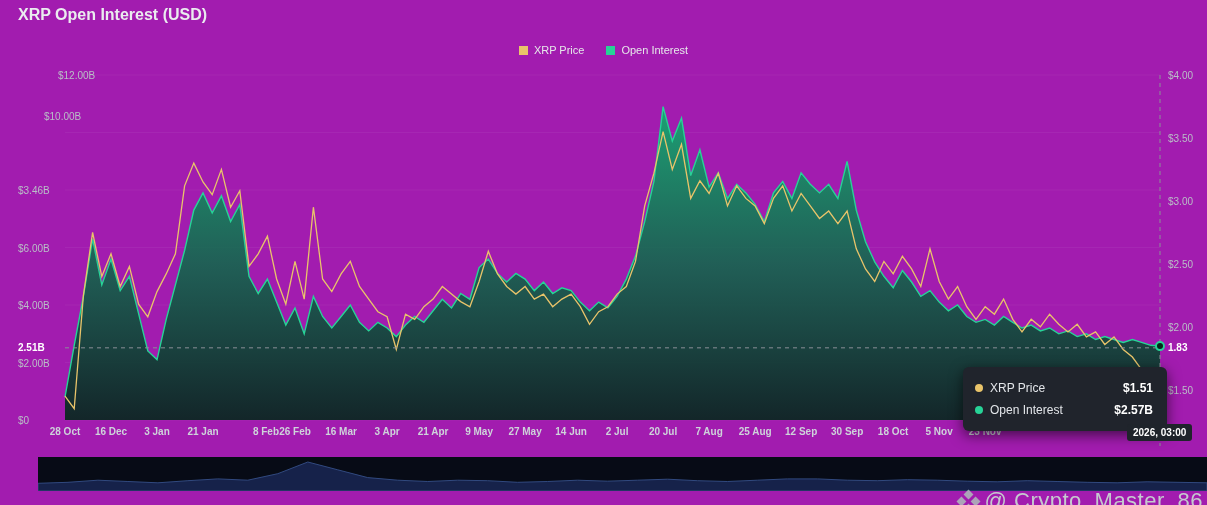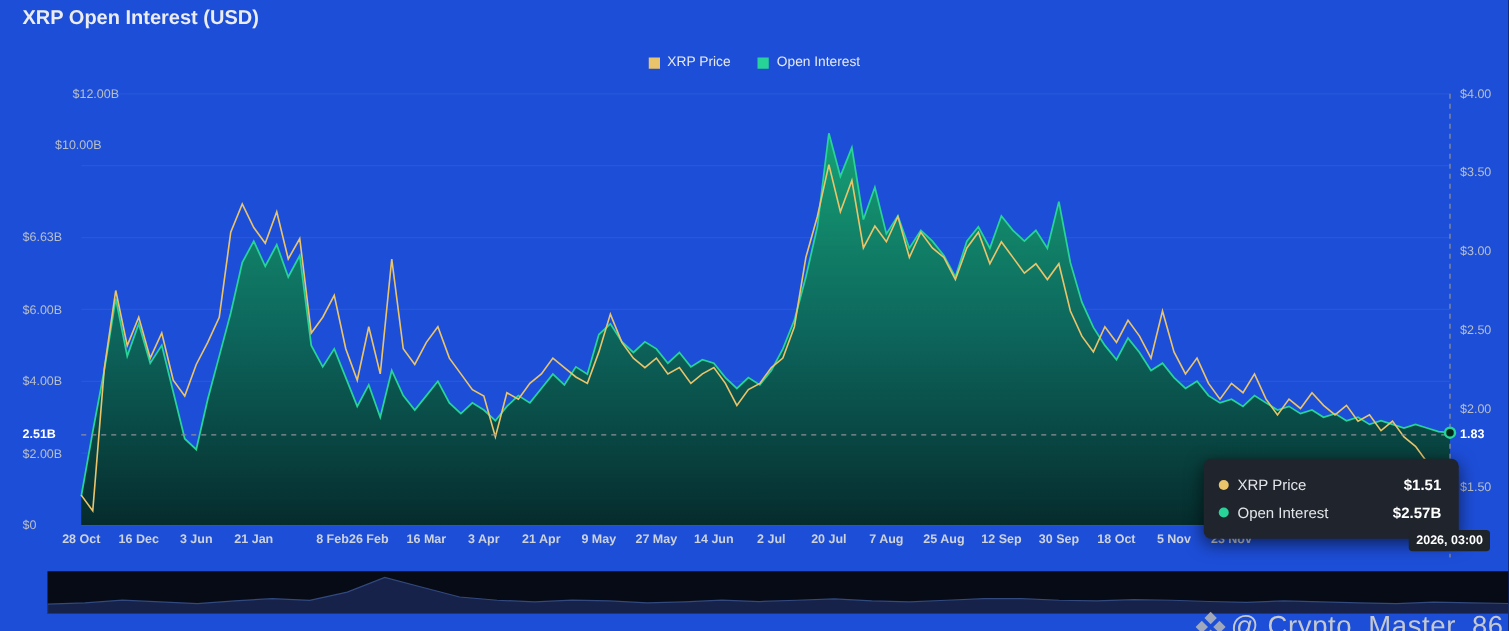--- a/index.html
+++ b/index.html
@@ -1,16 +1,16 @@
 <!DOCTYPE html>
 <html><head>
 <meta charset="utf-8">
 <style>
   html,body{margin:0;padding:0;background:#000;}
-  .app{position:relative;width:1207px;height:505px;background:#1d4ed8;overflow:hidden;
+  .app{position:relative;width:1207px;height:505px;background:#a21caf;overflow:hidden;
        font-family:"Liberation Sans",sans-serif;-webkit-font-smoothing:antialiased;}
   .page-title{position:absolute;left:18px;top:6px;font-size:16px;font-weight:700;color:#eaecef;z-index:3;}
   .legend{position:absolute;left:0;top:44px;width:100%;display:flex;justify-content:center;gap:22px;z-index:3;}
   .legend-item{display:flex;align-items:center;gap:6px;font-size:11px;color:#e6e8ea;cursor:pointer;}
   .swatch{width:9px;height:9px;display:inline-block;}
   .swatch.yellow{background:#e9c46a;}
   .swatch.green{background:#27d397;}
   #labels{position:absolute;inset:0;z-index:2;pointer-events:none;}
   .axlab{position:absolute;font-size:10px;color:#b9bfc7;white-space:nowrap;line-height:11px;}
   .axlab.xtick{color:#ced3da;font-weight:600;}
@@ -72,35 +72,35 @@
       <path d="M65.0,396.1 L74.2,408.7 L83.4,295.3 L92.6,232.4 L101.8,276.5 L111.0,253.8 L120.2,286.5 L129.4,266.4 L138.6,304.2 L147.8,316.8 L157.0,291.6 L166.2,273.9 L175.4,253.8 L184.6,185.8 L193.8,163.1 L203.0,182.0 L212.2,194.6 L221.4,169.4 L230.6,207.2 L239.8,190.8 L249.0,266.4 L258.2,253.8 L267.4,236.2 L276.6,279.0 L285.8,304.2 L295.0,261.4 L304.2,299.1 L313.4,207.2 L322.6,279.0 L331.8,291.6 L341.1,273.9 L350.3,261.4 L359.5,286.5 L368.7,299.1 L377.9,311.7 L387.1,316.8 L396.3,349.5 L405.5,314.2 L414.7,319.3 L423.9,306.7 L433.1,299.1 L442.3,286.5 L451.5,294.1 L460.7,301.6 L469.9,306.7 L479.1,281.5 L488.3,251.3 L497.5,273.9 L506.7,286.5 L515.9,294.1 L525.1,286.5 L534.3,299.1 L543.5,294.1 L552.7,306.7 L561.9,299.1 L571.1,294.1 L580.3,306.7 L589.5,324.3 L598.7,311.7 L607.9,306.7 L617.1,294.1 L626.3,286.5 L635.5,261.4 L644.7,205.9 L653.9,173.2 L663.1,131.7 L672.3,169.4 L681.5,144.3 L690.7,198.4 L699.9,180.8 L709.1,193.4 L718.3,173.2 L727.5,205.9 L736.7,185.8 L745.9,198.4 L755.1,205.9 L764.3,223.6 L773.5,198.4 L782.7,185.8 L791.9,211.0 L801.1,193.4 L810.3,205.9 L819.5,218.5 L828.7,211.0 L837.9,223.6 L847.1,211.0 L856.3,248.8 L865.5,268.9 L874.7,281.5 L883.9,261.4 L893.2,273.9 L902.4,256.3 L911.6,268.9 L920.8,286.5 L930.0,248.8 L939.2,281.5 L948.4,299.1 L957.6,286.5 L966.8,306.7 L976.0,319.3 L985.2,306.7 L994.4,314.2 L1003.6,299.1 L1012.8,319.3 L1022.0,331.9 L1031.2,319.3 L1040.4,326.8 L1049.6,314.2 L1058.8,324.3 L1068.0,331.9 L1077.2,324.3 L1086.4,336.9 L1095.6,331.9 L1104.8,344.5 L1114.0,336.9 L1123.2,349.5 L1132.4,357.0 L1141.6,369.6 L1150.8,382.2 L1160.0,388.5" fill="none" stroke="#e9c46a" stroke-width="1.3"></path>
       <line x1="65" x2="1160" y1="347.8375" y2="347.8375" stroke="#8a9097" stroke-width="1" stroke-dasharray="4 4"></line>
       <line x1="1160" x2="1160" y1="75" y2="446" stroke="#8a9097" stroke-width="1" stroke-dasharray="4 4"></line>
       <circle cx="1160" cy="346.1125" r="4" fill="#04271b" stroke="#27d397" stroke-width="2"></circle>
       <circle cx="1160" cy="388.521897810219" r="4" fill="#2b2413" stroke="#e9c46a" stroke-width="2"></circle>
     </svg>
 
   <div id="labels">
       <div class="axlab" style="left: 18px; top: 70px; padding-left: 40px;">$12.00B</div>
       <div class="axlab" style="left: 18px; top: 111px; margin-left: 26px;">$10.00B</div>
-      <div class="axlab" style="left: 18px; top: 185px;">$6.63B</div>
+      <div class="axlab" style="left: 18px; top: 185px;">$3.46B</div>
       <div class="axlab" style="left: 18px; top: 242.5px;">$6.00B</div>
       <div class="axlab" style="left: 18px; top: 300px;">$4.00B</div>
       <div class="axlab" style="left: 18px; top: 357.5px;">$2.00B</div>
       <div class="axlab" style="left: 18px; top: 415px;">$0</div>
       <div class="axlab" style="left: 1168px; top: 70px;">$4.00</div>
       <div class="axlab" style="left: 1168px; top: 132.956px;">$3.50</div>
       <div class="axlab" style="left: 1168px; top: 195.912px;">$3.00</div>
       <div class="axlab" style="left: 1168px; top: 258.869px;">$2.50</div>
       <div class="axlab" style="left: 1168px; top: 321.825px;">$2.00</div>
       <div class="axlab" style="left: 1168px; top: 384.781px;">$1.50</div>
       <div class="axlab" style="left: 1168px; top: 415px; padding-left: 43px;">$1.26</div>
       <div class="axlab xtick" style="left: 35px; top: 426px; width: 60px; text-align: center;">28 Oct</div>
       <div class="axlab xtick" style="left: 81.0084px; top: 426px; width: 60px; text-align: center;">16 Dec</div>
-      <div class="axlab xtick" style="left: 127.017px; top: 426px; width: 60px; text-align: center;">3 Jun</div>
+      <div class="axlab xtick" style="left: 127.017px; top: 426px; width: 60px; text-align: center;">3 Jan</div>
       <div class="axlab xtick" style="left: 173.025px; top: 426px; width: 60px; text-align: center;">21 Jan</div>
       <div class="axlab xtick" style="left: 219.034px; top: 426px; width: 60px; text-align: right;">8 Feb</div>
       <div class="axlab xtick" style="left: 265.042px; top: 426px; width: 60px; text-align: center;">26 Feb</div>
       <div class="axlab xtick" style="left: 311.05px; top: 426px; width: 60px; text-align: center;">16 Mar</div>
       <div class="axlab xtick" style="left: 357.059px; top: 426px; width: 60px; text-align: center;">3 Apr</div>
       <div class="axlab xtick" style="left: 403.067px; top: 426px; width: 60px; text-align: center;">21 Apr</div>
       <div class="axlab xtick" style="left: 449.076px; top: 426px; width: 60px; text-align: center;">9 May</div>
       <div class="axlab xtick" style="left: 495.084px; top: 426px; width: 60px; text-align: center;">27 May</div>
       <div class="axlab xtick" style="left: 541.092px; top: 426px; width: 60px; text-align: center;">14 Jun</div>
       <div class="axlab xtick" style="left: 587.101px; top: 426px; width: 60px; text-align: center;">2 Jul</div>

